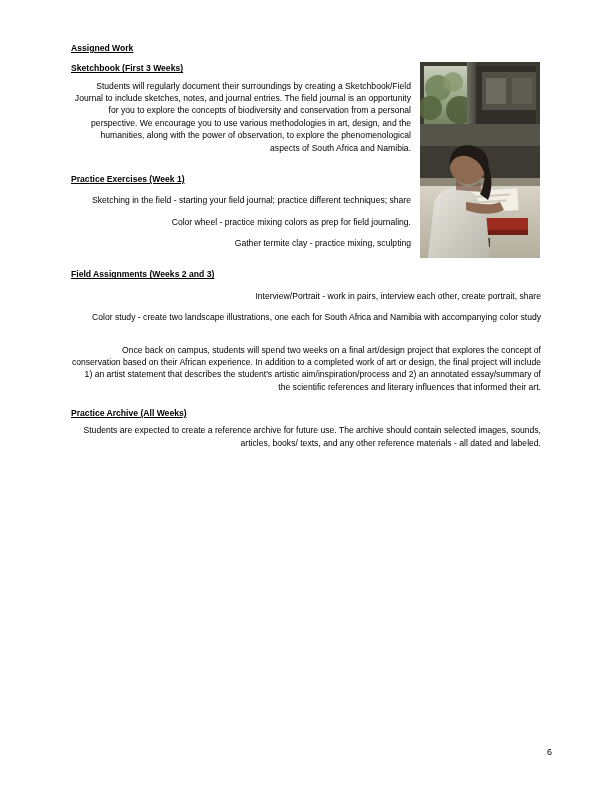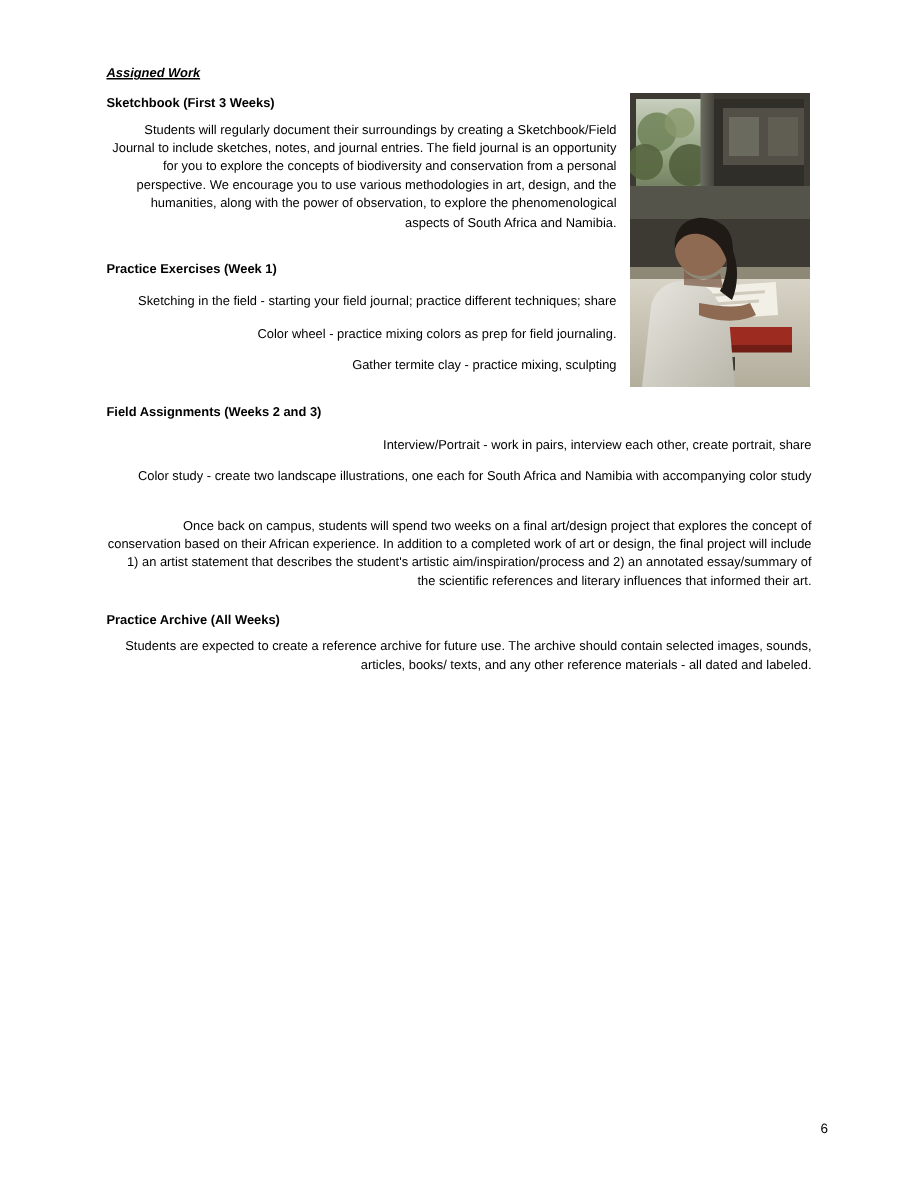--- a/index.html
+++ b/index.html
@@ -26,24 +26,24 @@
     position: absolute;
     left: 71px;
     top: 43px;
     width: 470px;
   }
   .section-head {
     font-size: 8.6px;
     font-weight: bold;
     line-height: 1.32;
     margin: 0;
+    text-decoration: underline;
   }
   .section-head.underline {
     text-decoration: underline;
-    font-style: italic;
     font-weight: bold;
   }
   .para {
     font-size: 8.6px;
     line-height: 1.44;
     margin: 0;
     text-align: right;
   }
   .block {
     margin-bottom: 0;

